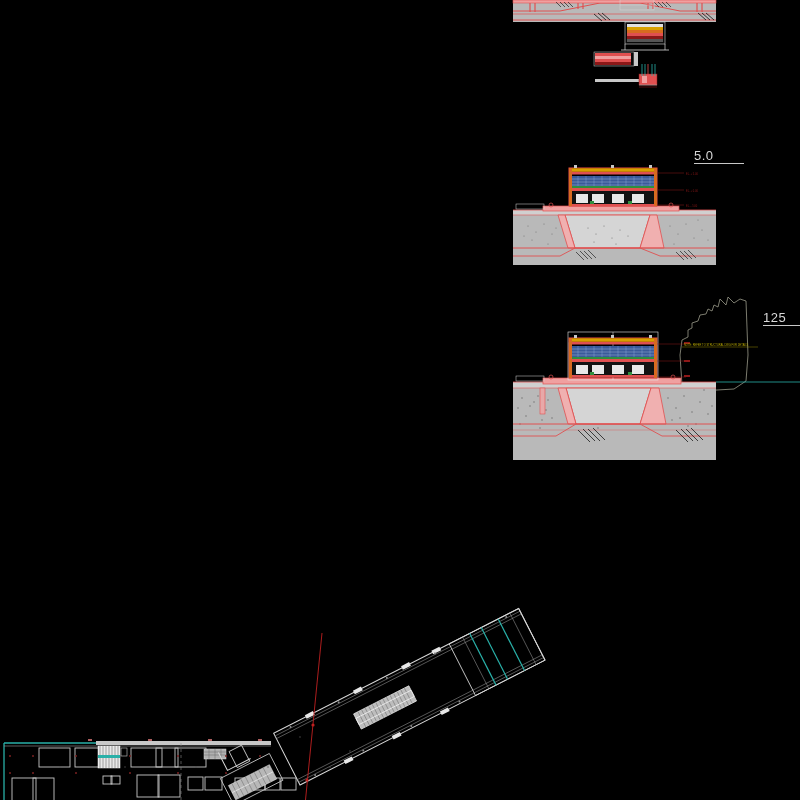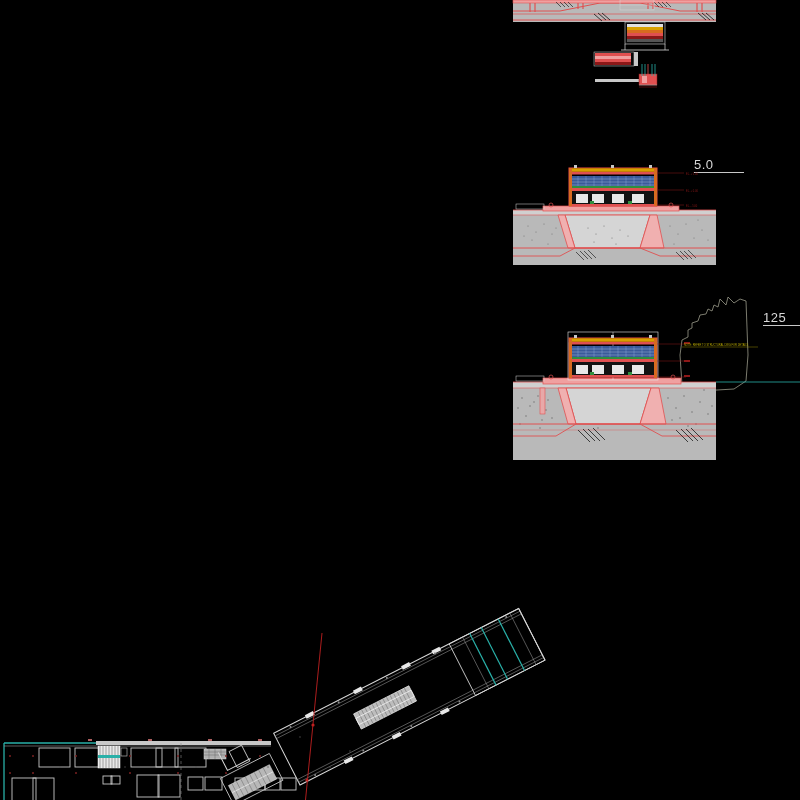--- a/index.html
+++ b/index.html
@@ -97,21 +97,21 @@
       <path d="M62 2 L62 14"></path>
         <path d="M65 2 L65 14"></path>
     </g>
     <g stroke="#e05050" stroke-width="0.8">
       <path d="M58 2 L58 14"></path>
     </g>
     <path d="M49 23 L67 23" stroke="#c8c8c8" stroke-width="0.6"></path>
     <path d="M49 25 L67 25" stroke="#8c1818" stroke-width="0.6"></path>
   </svg>
 
-  <div class="lbl" style="left:694px;top:157px;">
+  <div class="lbl" style="left:694px;top:148px;">
     <span class="ul" style="padding-right:30px;">5.0</span>
   </div>
 
   <svg width="800" height="120" viewBox="0 0 800 120" style="left:0;top:160px;">
 
     <rect x="513" y="50" width="203" height="55" fill="#b9b9b9"></rect>
     <rect x="513" y="50" width="203" height="5" fill="#d0d0d0"></rect>
 
     <path d="M513 50 L716 50" stroke="#e05050" stroke-width="0.8" fill="none"></path>
     <path d="M513 55 L716 55" stroke="#e05050" stroke-width="0.6" fill="none"></path>

